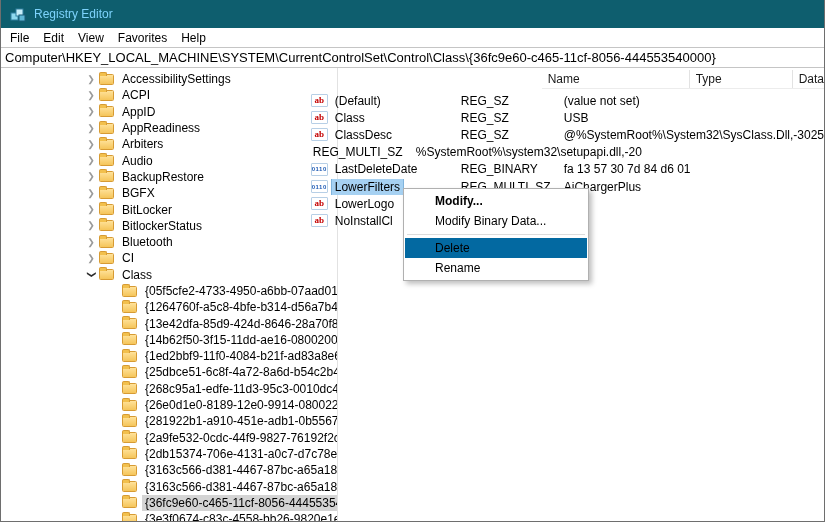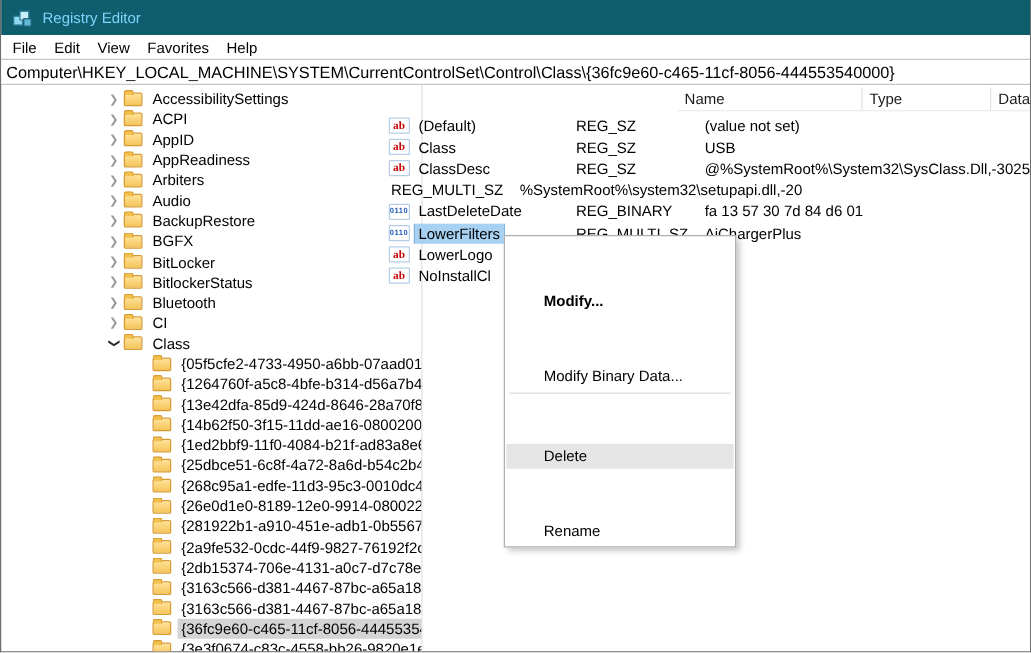--- a/index.html
+++ b/index.html
@@ -54,23 +54,23 @@
   .vicon { width:17px; height:13px; flex:none; display:flex; align-items:center; justify-content:center;
     background:#fff; border:1px solid #b7cfe6; border-radius:1px; line-height:1; }
   .vicon.ab::before { content:"ab"; color:#c40000; font-size:9px; font-weight:bold; font-family:"Liberation Serif", serif; }
   .vicon.bin::before { content:"0110"; color:#1f5bb5; font-size:6px; font-weight:bold; letter-spacing:0.5px; }
   .vname { padding:1px 3px; }
   .vname.sel { background:#a6d1f2; outline:1px solid #7fb4dd; }
 
   
   .context-menu { position:absolute; left:403px; top:188px; width:186px; background:#ffffff;
     border:1px solid #b0b0b0; box-shadow:3px 3px 5px rgba(0,0,0,0.25); padding:2px 1px; z-index:10; }
-  .cmenu-item { height:20px; display:flex; align-items:center; padding-left:30px; padding-right:24px; cursor:default;margin-top:40px; }
+  .cmenu-item { height:20px; display:flex; align-items:center; padding-left:30px; padding-right:24px; cursor:default; }
   .cmenu-item.bold { font-weight:bold; }
-  .cmenu-item.hl { background:#e5e5e5; }
+  .cmenu-item.hl { background:#0369a1; }
   .menu-sep { height:1px; background:#dcdcdc; margin:3px 2px; }
 </style>
 </head>
 <body>
 
 <div class="window">
 
   <div class="titlebar">
     <svg class="appicon" viewBox="0 0 16 16">
       <rect x="1" y="7" width="7" height="7" fill="#8fd9ee" stroke="#2f7f9e" stroke-width="1"></rect>

